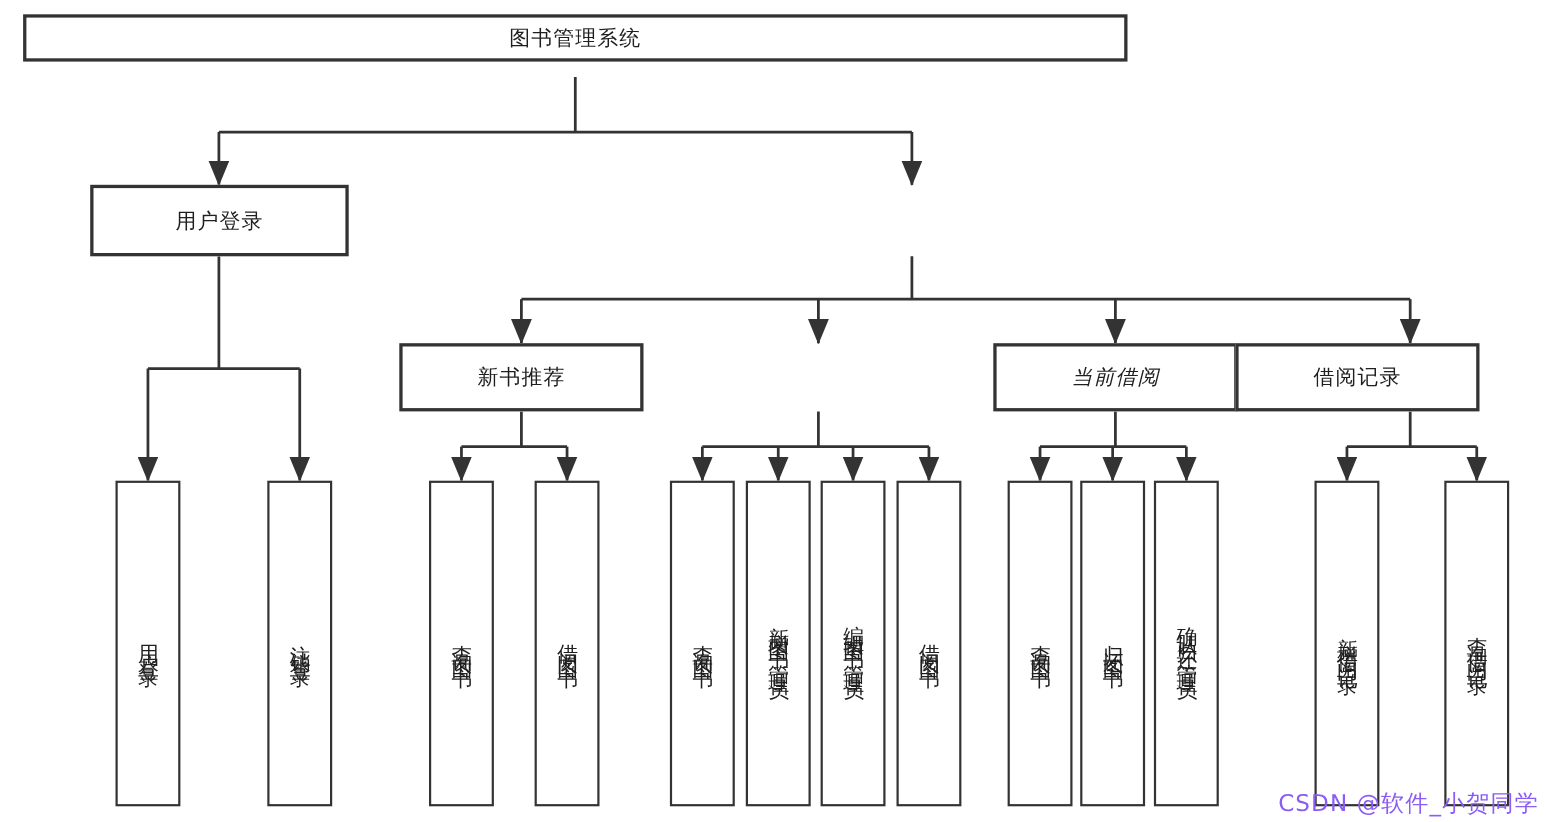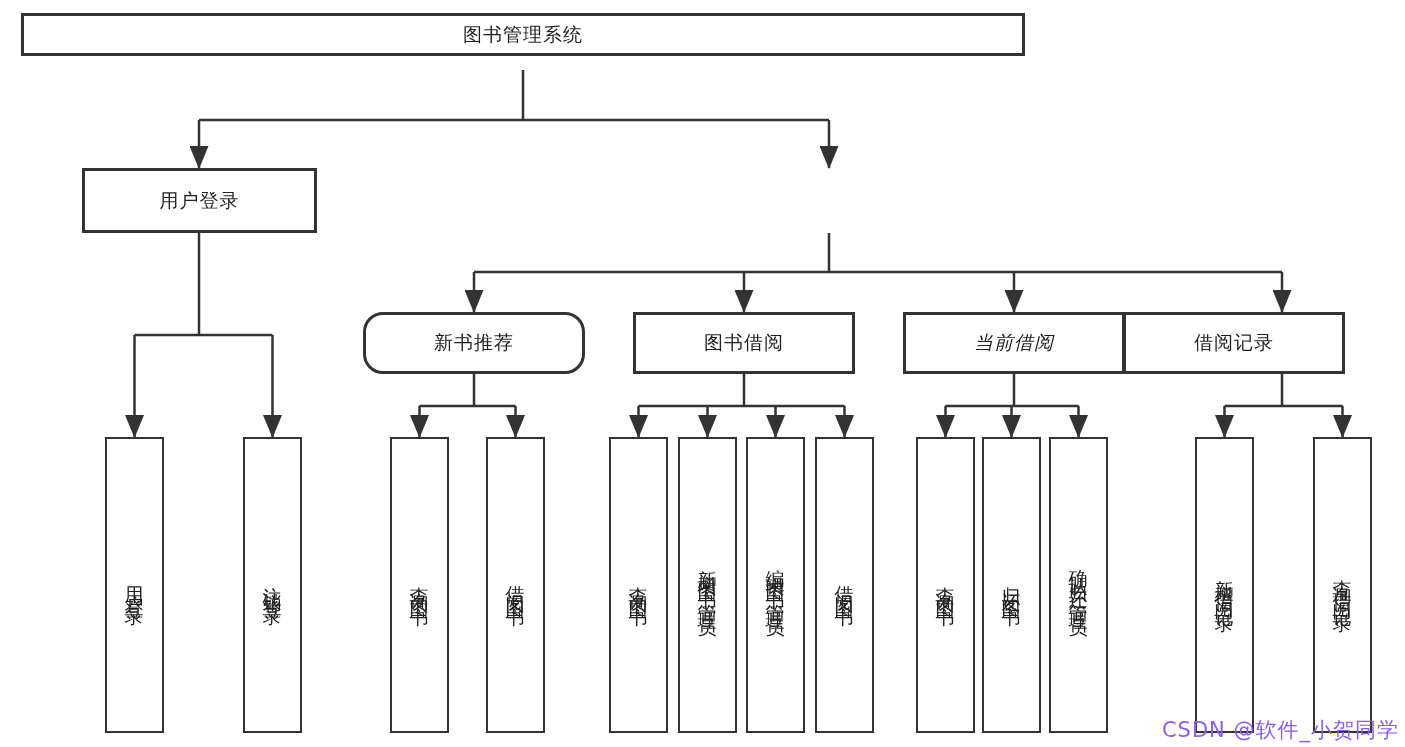--- a/index.html
+++ b/index.html
@@ -93,25 +93,22 @@
   </svg>
 
   <div class="node root">
     <span class="lbl">图书管理系统</span>
   </div>
 
   <div class="node branch" style="left:82px;">
     <span class="lbl">用户登录</span>
   </div>
 
-  <div class="node mid" style="left:363px;border-radius:20px;">
+  <div class="node mid" style="left:363px;">
     <span class="lbl">新书推荐</span>
-  </div>
-  <div class="node mid" style="left:633px;">
-    <span class="lbl">图书借阅</span>
   </div>
   <div class="node mid" style="left:903px;font-style:italic;">
     <span class="lbl">当前借阅</span>
   </div>
   <div class="node mid" style="left:1123px;">
     <span class="lbl">借阅记录</span>
   </div>
 
   <div class="node leaf" style="left:105px;">
     <span class="vlbl">用户登录</span>

